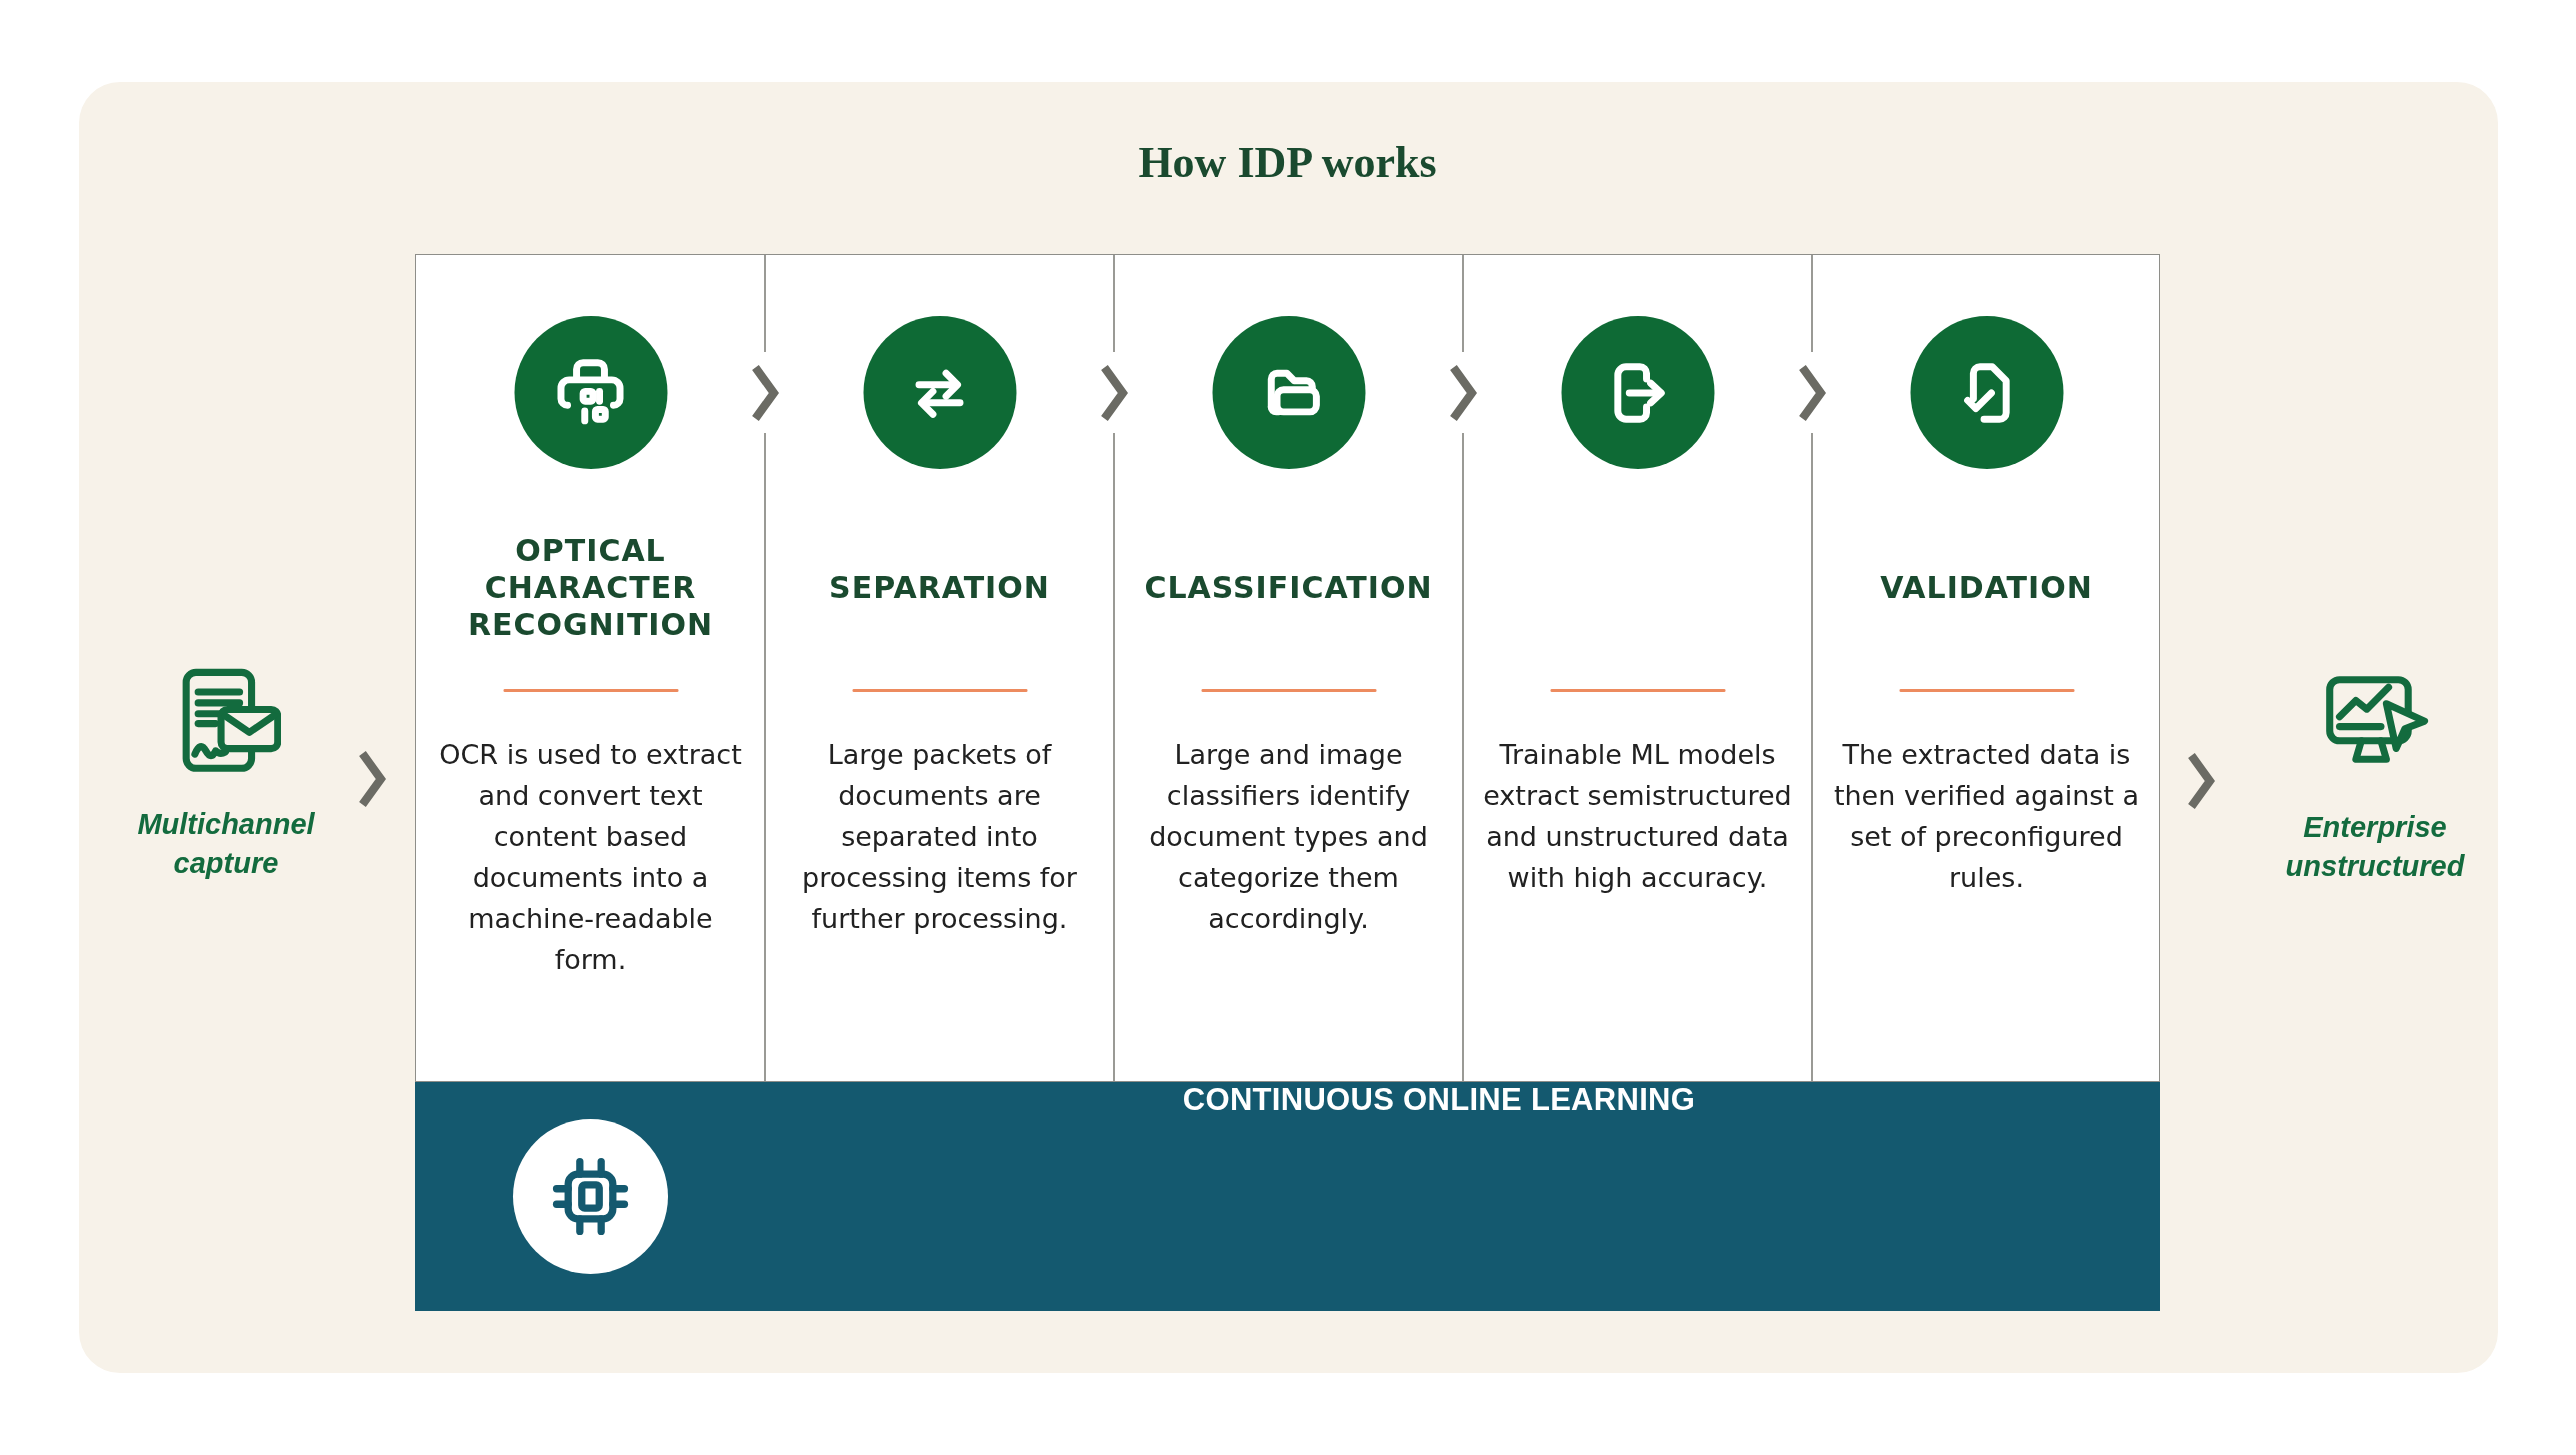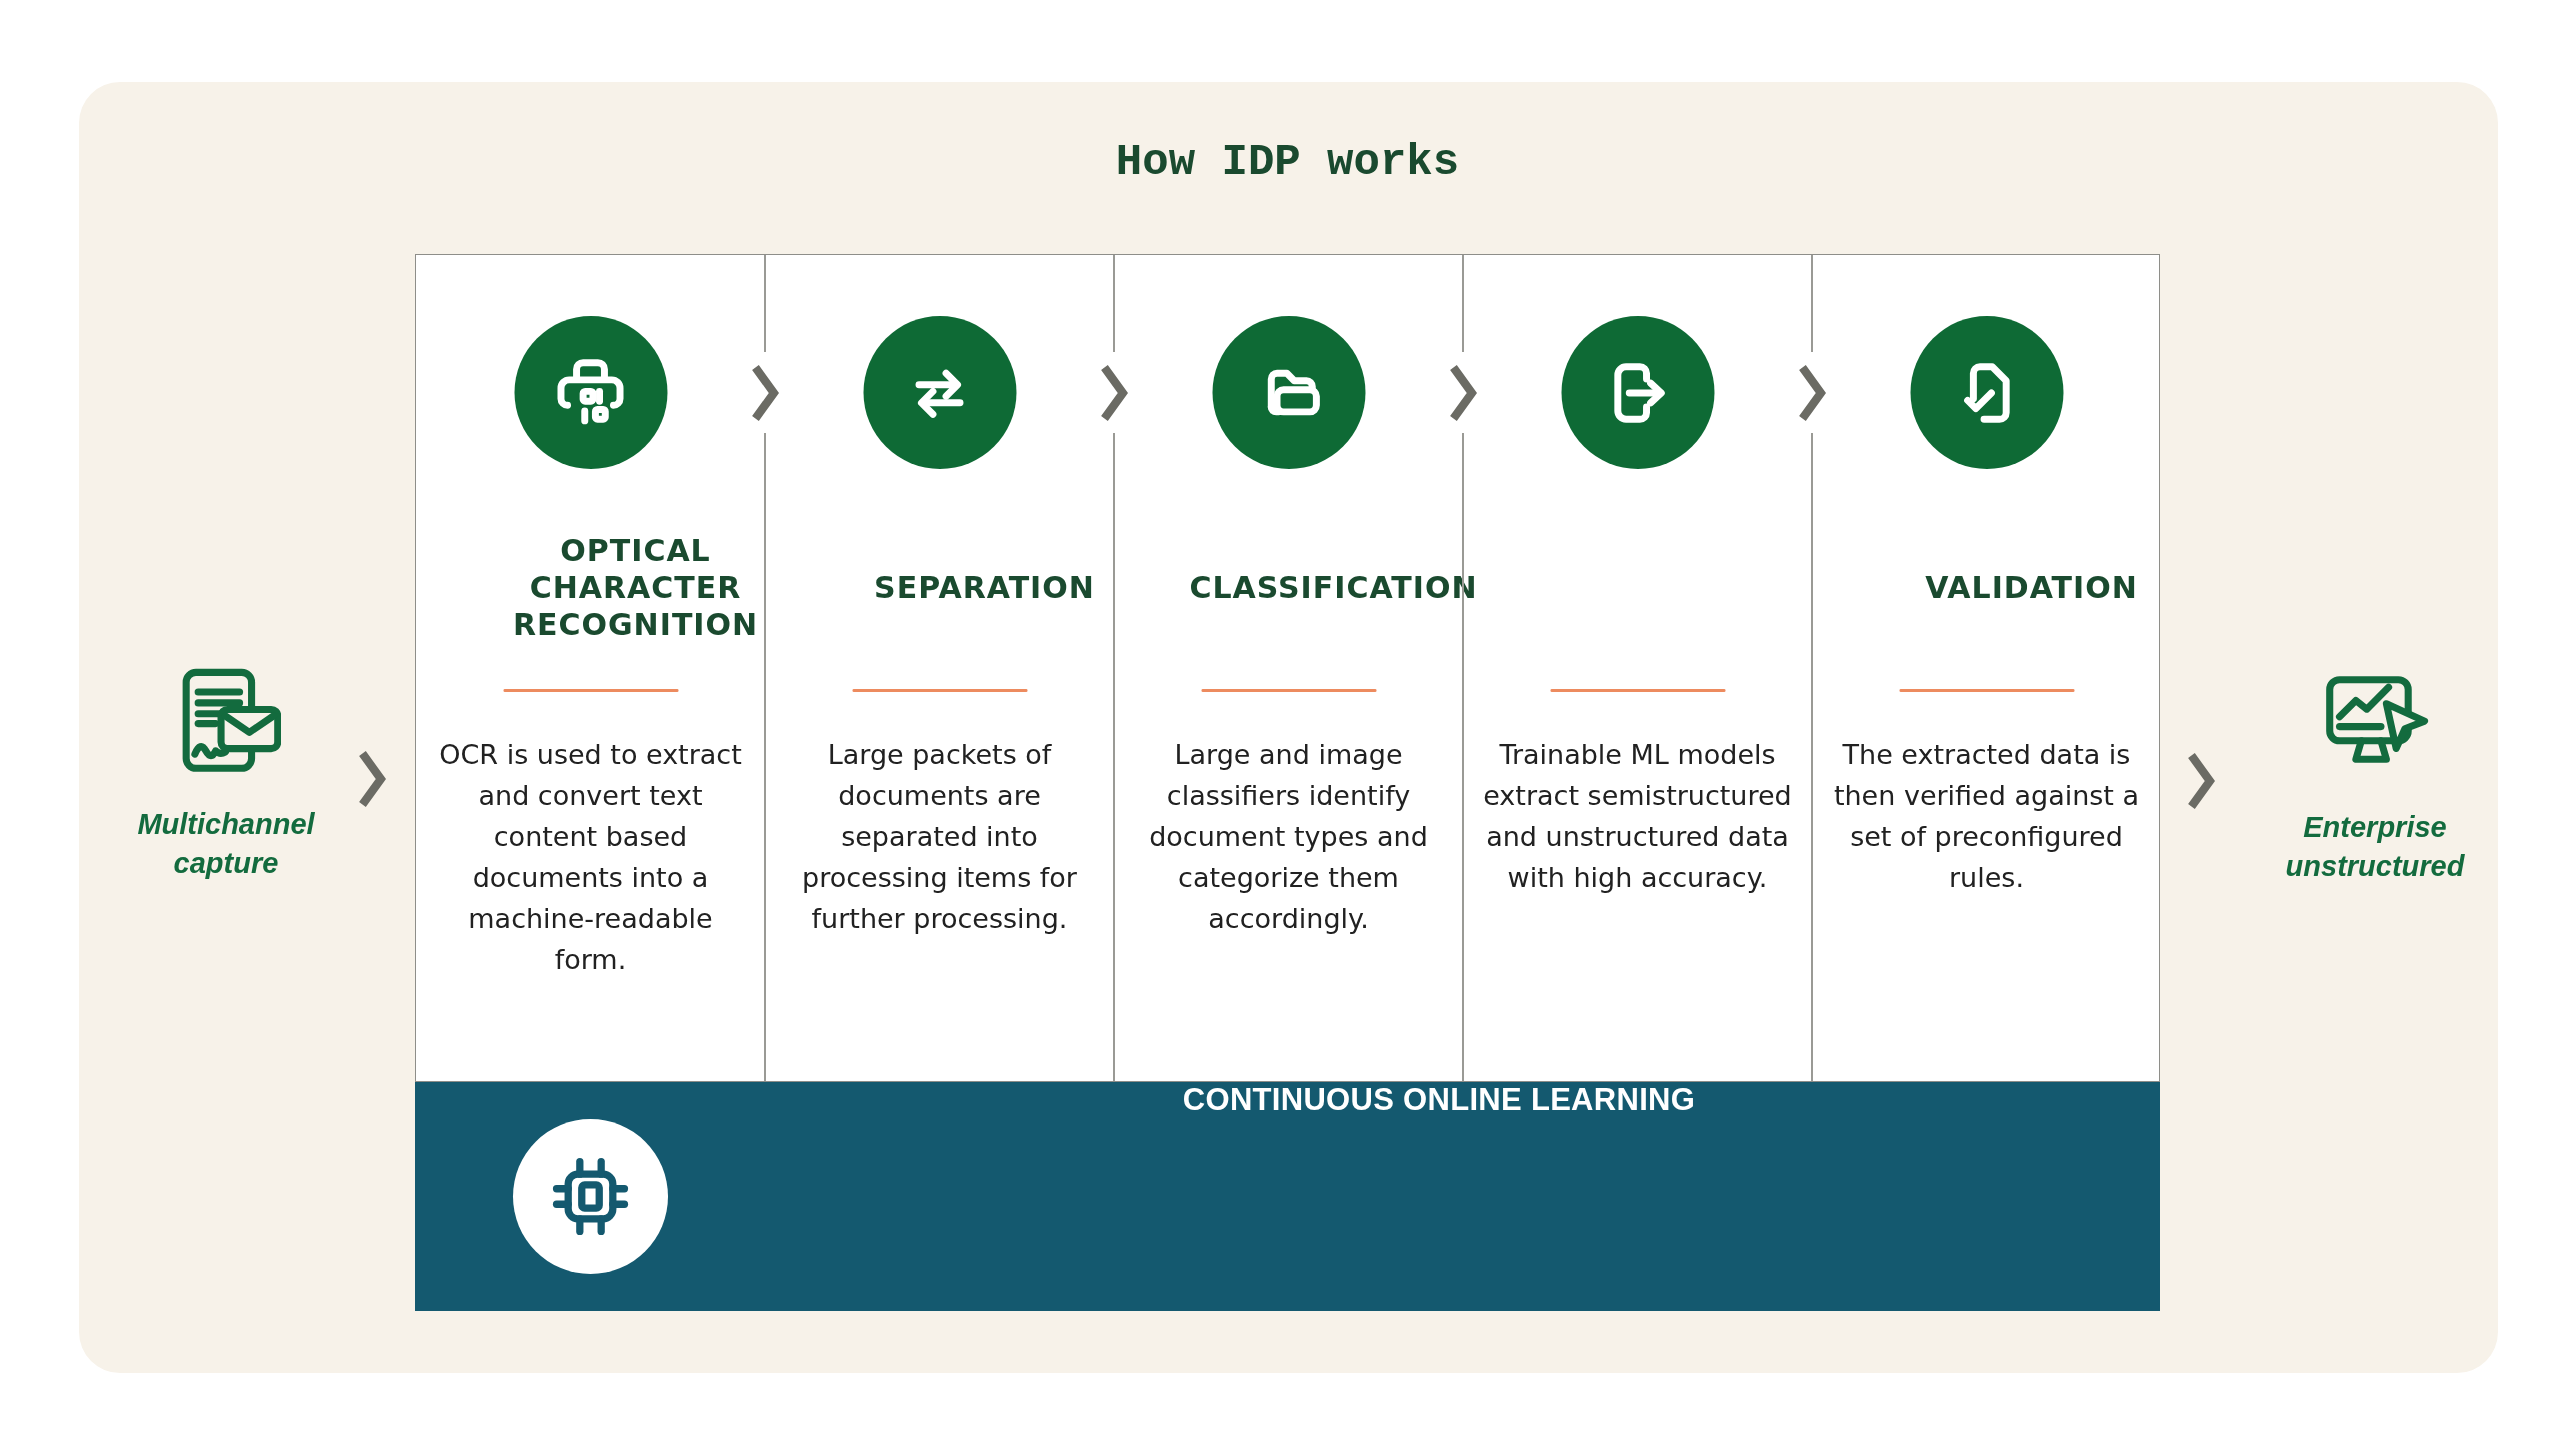--- a/index.html
+++ b/index.html
@@ -1,34 +1,34 @@
 <!DOCTYPE html>
 <html style="--cream: #F7F2E9; --green-dark: #1A4A2F; --green-brand: #0E6A35; --green-label: #136B3E; --teal: #14596F; --orange: #ED8B5F; --body-text: #212121; --panel-border: #8E8E89; --divider: #9A9A95; --chevron: #6B6B64;font-size:10.3px"><head>
 <meta charset="utf-8">
 <style>
   html,body{margin:0;padding:0;background:#ffffff;}
   .stage{position:relative;width:2576px;height:1455px;background:#fff;overflow:hidden;
          font-family:"DejaVu Sans",sans-serif;}
   .cream{position:absolute;left:79px;top:82px;width:2419px;height:1291px;
          background:var(--cream,#F7F2E9);border-radius:41px;}
   .title{position:absolute;left:415px;top:137px;width:1745px;text-align:center;
-         font-family:Liberation Mono, monospace;font-weight:bold;font-size:44px;
+         font-family:Liberation Serif, serif;font-weight:bold;font-size:44px;
          color:var(--green-dark,#1A4A2F);}
   
   .panel{position:absolute;left:415px;top:254px;width:1745px;height:828px;
          box-sizing:border-box;background:#fff;border:1.3px solid var(--panel-border,#8E8E89);}
   .col{position:absolute;top:0;height:100%;width:349px;}
   .circle{position:absolute;top:61px;left:50%;transform:translateX(-50%);
           width:153px;height:153px;border-radius:50%;background:var(--green-brand,#0E6A35);
           display:flex;align-items:center;justify-content:center;}
   .circle svg{width:82px;height:82px;}
   .step-title{position:absolute;top:252px;left:0;width:100%;height:161px;
           display:flex;align-items:center;justify-content:center;text-align:center;
           font-weight:bold;font-size:30px;line-height:37px;letter-spacing:1px;
-          color:var(--green-dark,#1A4A2F);padding:0 13px;box-sizing:border-box;margin-left:45px;}
+          color:var(--green-dark,#1A4A2F);padding:0 13px;box-sizing:border-box;}
   .orange-line{position:absolute;top:434px;left:50%;transform:translateX(-50%);
           width:175px;height:2.6px;border-radius:1.3px;background:var(--orange,#ED8B5F);}
   .step-desc{position:absolute;top:479px;left:50%;transform:translateX(-50%);
           width:313px;text-align:center;font-size:27px;line-height:41px;
           color:var(--body-text,#212121);}
   .divider{position:absolute;top:0;height:100%;width:0;}
   .divider .seg{position:absolute;left:-0.6px;width:1.9px;background:var(--divider,#9A9A95);}
   .divider .seg.top{top:0;height:97px;}
   .divider .seg.bottom{top:178px;bottom:0;height:auto;}
   .chev{position:absolute;width:28px;height:62px;}

